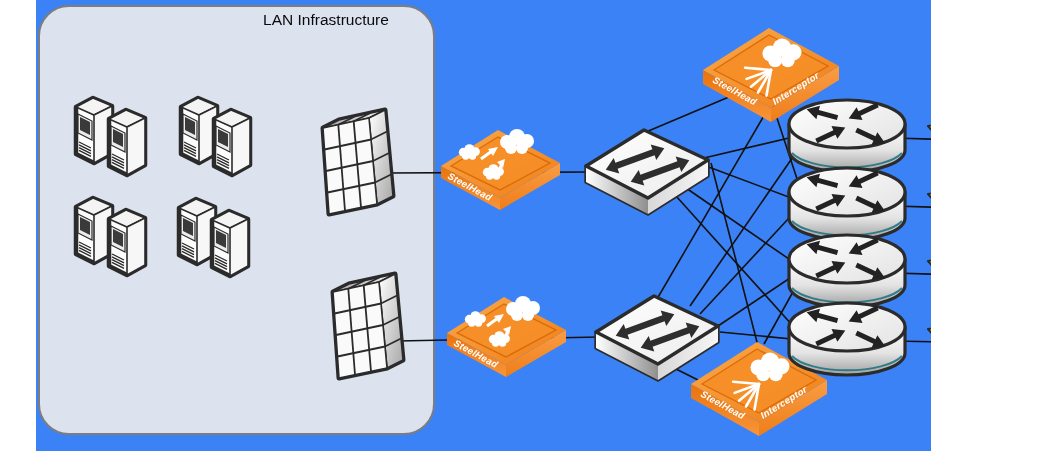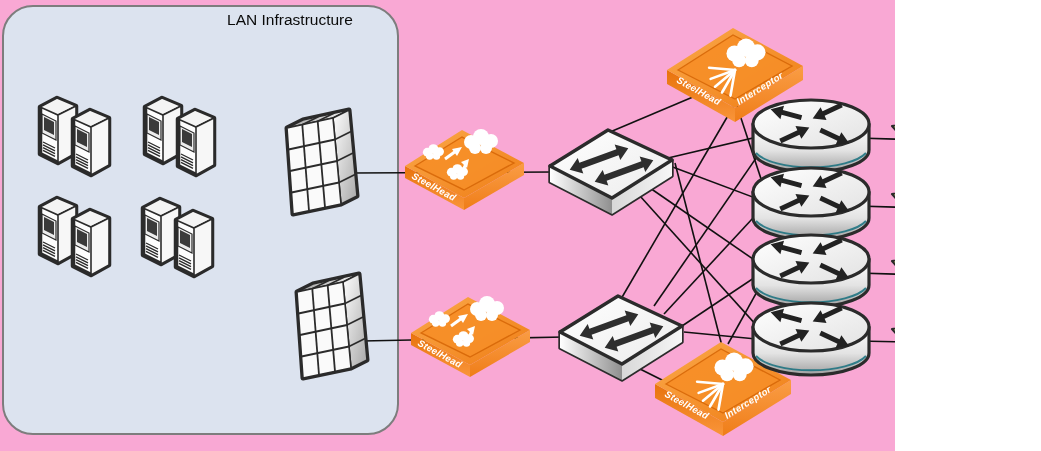--- a/index.html
+++ b/index.html
@@ -1,17 +1,17 @@
 <!DOCTYPE html>
 <html><head>
 <meta charset="utf-8">
 <style>
   html,body{margin:0;padding:0;background:#ffffff;}
-  .canvas{position:relative;width:895px;height:451px;background:#f9a8d4;overflow:hidden;
-          font-family:"Liberation Sans",sans-serif;}
+  .canvas{position:relative;width:895px;height:451px;background:#3b82f6;overflow:hidden;
+          font-family:"Liberation Sans",sans-serif;margin-left:36px;}
   svg text{font-family:"Liberation Sans",sans-serif;}
   .lan-title{font-size:15.5px;fill:#0a0a0a;}
   .face-label{font-size:9.5px;font-weight:bold;font-style:italic;fill:#ffffff;letter-spacing:.3px;}
 </style>
 </head>
 <body>
 
 <div class="canvas">
 <svg width="1041" height="451" viewBox="0 0 1041 451" xmlns="http://www.w3.org/2000/svg">
   <defs>

